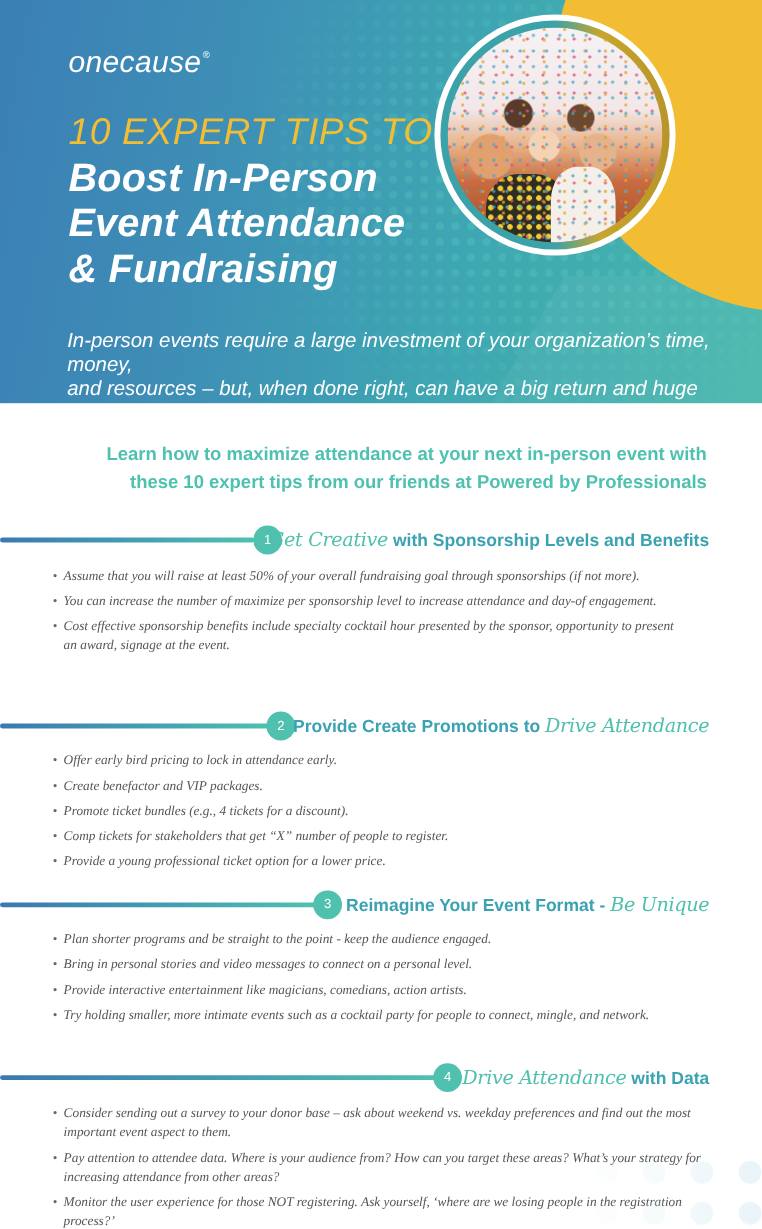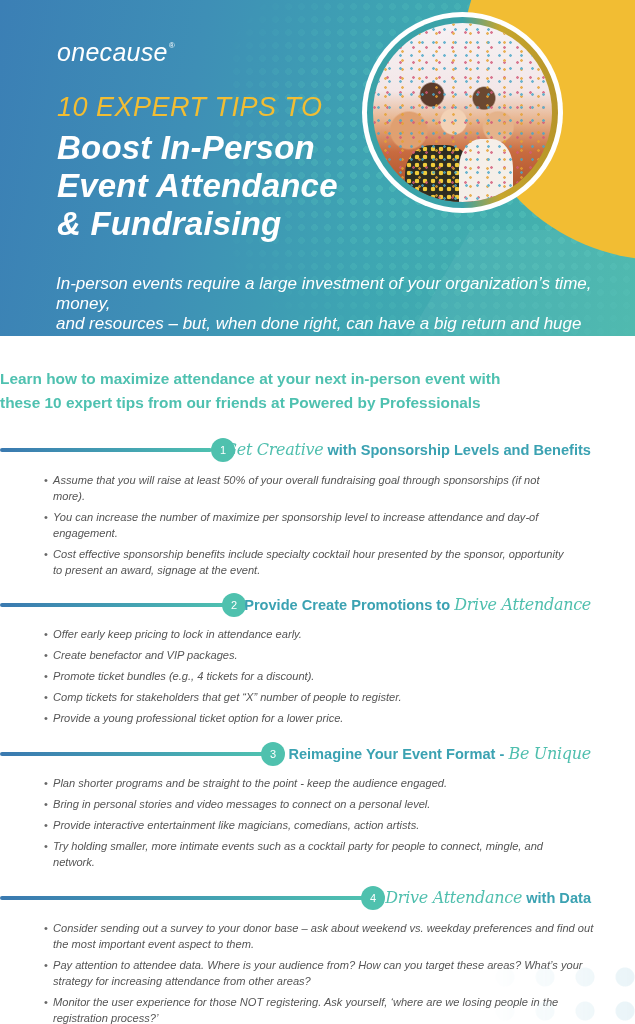--- a/index.html
+++ b/index.html
@@ -67,35 +67,35 @@
     border-radius: 40% 40% 0 0; background: #f5efe9;
   }
 
   .logo {
     position: absolute; left: 57px; top: 38px; color: #ffffff;
     font-size: 25px; font-weight: 400; letter-spacing: 0.3px;
   }
   .logo sup { font-size: 8px; vertical-align: top; position: relative; top: 3px; margin-left: 1px; }
   .kicker {
     position: absolute; left: 57px; top: 92px; color: #f2bd33;
-    font-size: 27px; font-weight: 400; letter-spacing: 0.5px;
+    font-size: 31px; font-weight: 400; letter-spacing: 0.5px;
   }
   .title {
     position: absolute; left: 57px; top: 129px; width: 340px; color: #ffffff;
     font-size: 33px; line-height: 38px; font-weight: 700; letter-spacing: 0.2px;
   }
   .title span { display: block; white-space: nowrap; }
   .intro {
     position: absolute; left: 56px; top: 274px; width: 540px; color: #ffffff;
     font-size: 17px; line-height: 20px; font-weight: 400;
   }
 
   
   .subhead {
-    position: absolute; left: 0; top: 367px; width: 589px; text-align: left;
+    position: absolute; left: 0; top: 367px; width: 589px; text-align: right;
     color: #4fc1b0; font-size: 15.4px; line-height: 24px; font-weight: 700;
   }
   .subhead span { display: block; }
 
   
   .tip { position: absolute; left: 0; width: 635px; }
   .tip .rule {
     position: absolute; left: 0; height: 4px; border-radius: 2px;
     background: linear-gradient(90deg, #3a79b0 0%, #44a3b2 60%, #4fc1b0 100%);
   }
@@ -104,21 +104,21 @@
     background: #4fc1ae; color: #ffffff; font-size: 11px; line-height: 24px; text-align: center;
   }
   .tip .heading {
     position: absolute; right: 44px; white-space: nowrap;
     color: #3ba2b2; font-size: 14.6px; font-weight: 700; line-height: 22px;
   }
   .tip .heading .script {
     font-family: "DejaVu Serif", serif; font-style: italic; font-weight: 400;
     color: #4fbfae; font-size: 16px; letter-spacing: -0.3px;
   }
-  .tip ul { position: absolute; left: 44px; list-style: none; width: 520px; }
+  .tip ul { position: absolute; left: 44px; list-style: none; width: 520px; font-family: Liberation Serif, serif; }
   .tip li {
     position: relative; padding-left: 9px; color: #555555;
     font-size: 11.1px; line-height: 16px; font-style: italic; margin-bottom: 5px;
   }
   .tip li::before {
     content: "•"; position: absolute; left: 0; top: 0; font-style: normal; color: #666666;
   }
 
   .fade-dots {
     position: absolute; right: 0; top: 960px; width: 150px; height: 64px;
@@ -176,21 +176,21 @@
     <li>You can increase the number of maximize per sponsorship level to increase attendance and day-of engagement.</li>
     <li>Cost effective sponsorship benefits include specialty cocktail hour presented by the sponsor, opportunity to present an award, signage at the event.</li>
   </ul>
 </section>
 
 <section class="tip" style="top:593px;">
   <div class="rule" style="top:10px; width:226px;"></div>
   <div class="badge" style="left:222px; top:0;">2</div>
   <h3 class="heading" style="top:1px;"><span>Provide Create Promotions to </span><span class="script">Drive Attendance</span></h3>
   <ul style="top:33px;">
-    <li>Offer early keep pricing to lock in attendance early.</li>
+    <li>Offer early bird pricing to lock in attendance early.</li>
     <li>Create benefactor and VIP packages.</li>
     <li>Promote ticket bundles (e.g., 4 tickets for a discount).</li>
     <li>Comp tickets for stakeholders that get “X” number of people to register.</li>
     <li>Provide a young professional ticket option for a lower price.</li>
   </ul>
 </section>
 
 <section class="tip" style="top:742px;">
   <div class="rule" style="top:10px; width:264px;"></div>
   <div class="badge" style="left:261px; top:0;">3</div>

